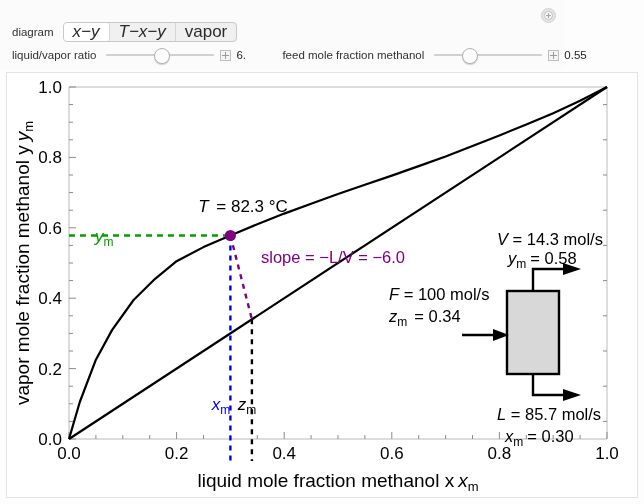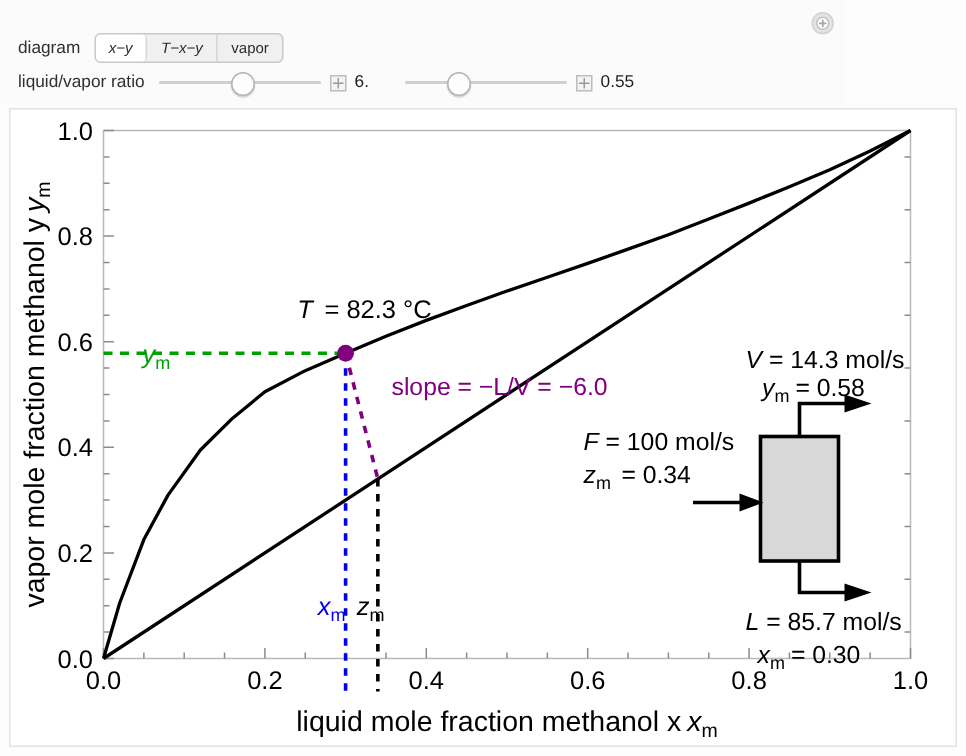--- a/index.html
+++ b/index.html
@@ -40,21 +40,21 @@
   .seg{
     display:inline-flex;
     margin-left:9px;
     border:1px solid #c8c8c8;
     border-radius:4px;
     background:#f0f0f0;
     overflow:hidden;
     height:18px;
   }
   .seg-btn{
-    font-size:10px;
+    font-size:17px;
     padding:0 9px;
     display:flex;align-items:center;
     color:#2b2b2b;
     border-right:1px solid #d6d6d6;
     font-style:italic;
     background:transparent;
     white-space:nowrap;
   }
   .seg-btn:last-child{border-right:none;font-style:normal;}
   .seg-btn.active{
@@ -128,20 +128,21 @@
 
     <div class="row row2">
       <span class="ctl-label">liquid/vapor ratio</span>
       <span class="slider-wrap">
         <span class="track"></span>
         <span class="thumb" style="left:48px;"></span>
       </span>
       <span class="plusbox"></span>
       <span class="ctl-value">6.</span>
 
+      <span class="ctl-label" style="margin-left:22px;">feed mole fraction methanol</span>
       <span class="slider-wrap wide">
         <span class="track"></span>
         <span class="thumb" style="left:28px;"></span>
       </span>
       <span class="plusbox"></span>
       <span class="ctl-value">0.55</span>
     </div>
   </div>
 
   <div class="panel">

